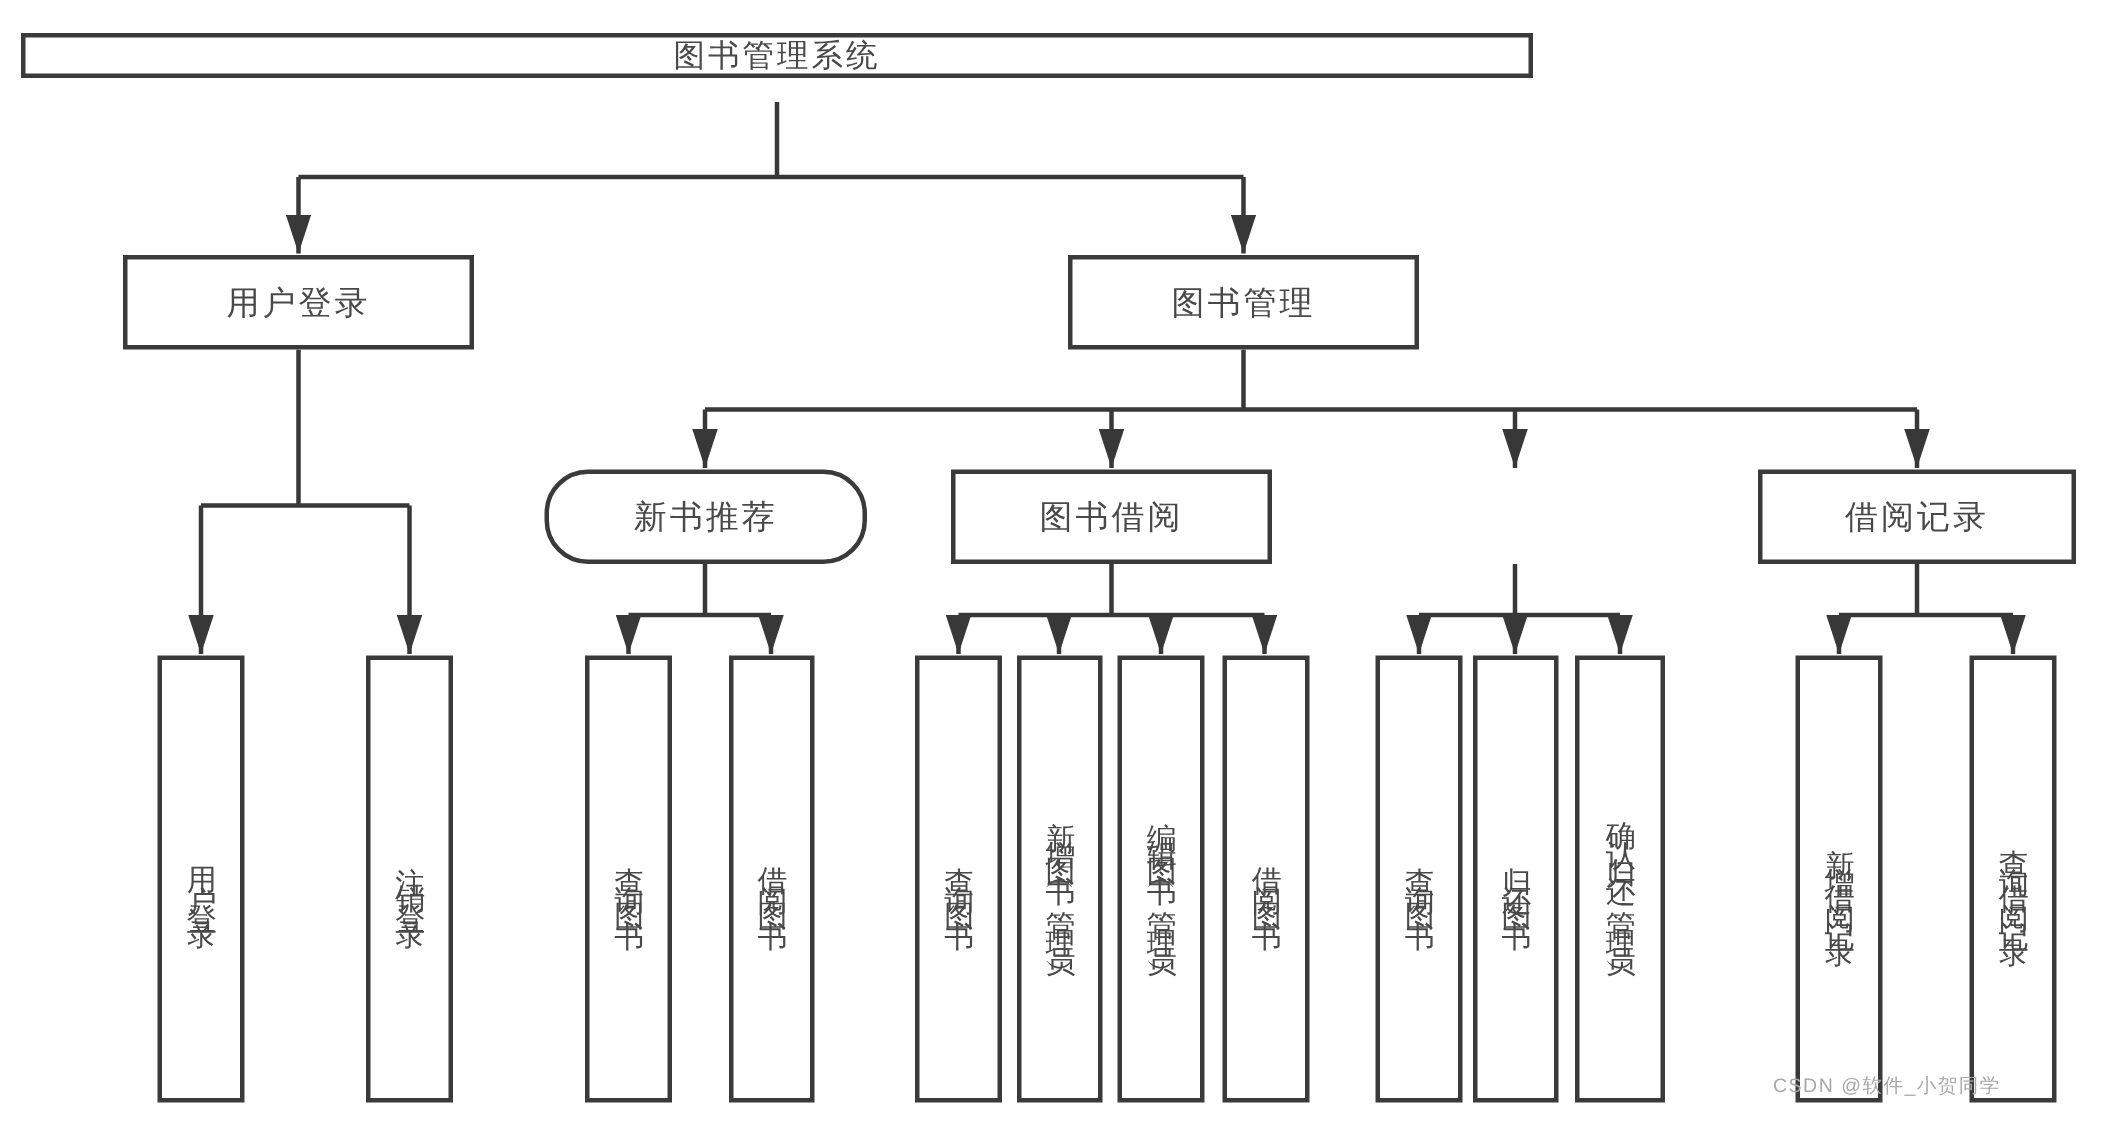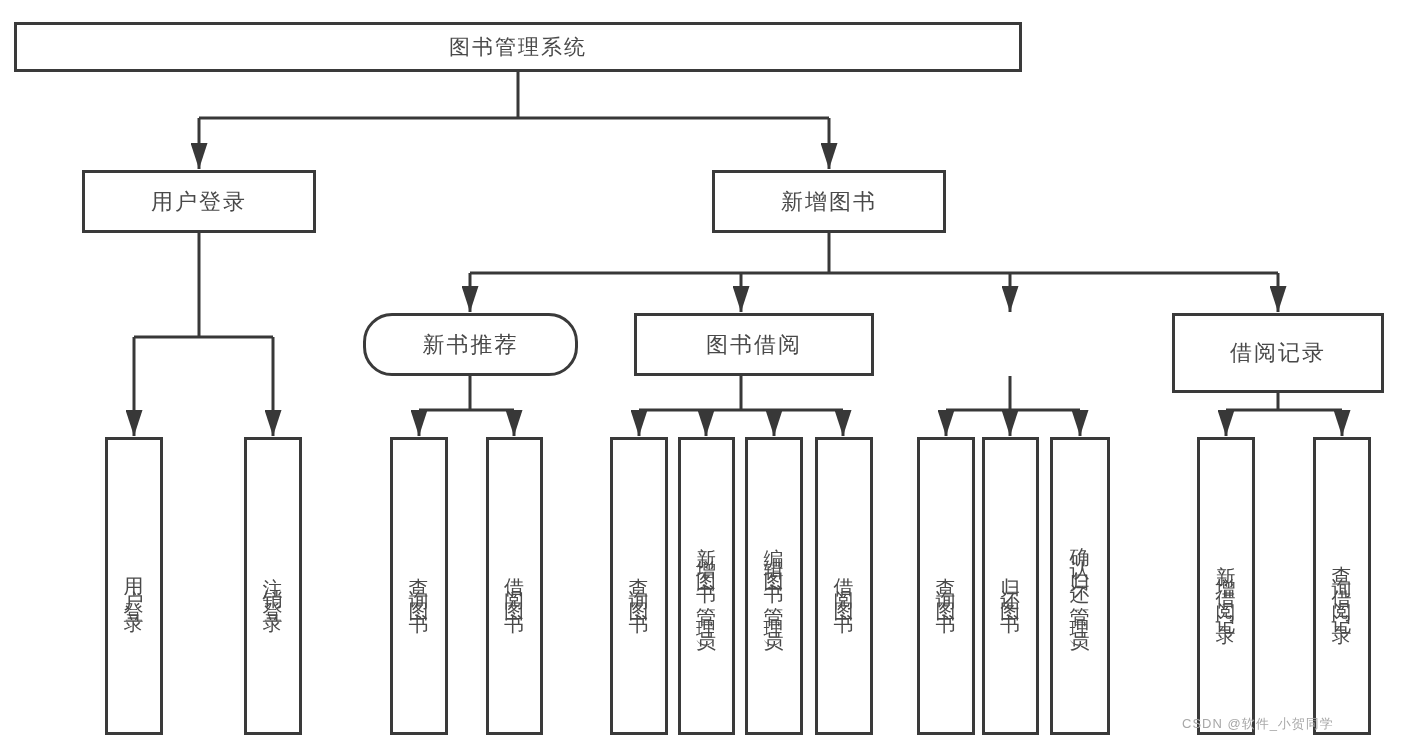--- a/index.html
+++ b/index.html
@@ -125,38 +125,38 @@
       <path class="ln" d="M1080,410 V436" marker-end="url(#ah)"></path>
     </g>
 
     <g>
       <path class="ln" d="M1278,376 V410 M1226,410 H1342"></path>
       <path class="ln" d="M1226,410 V436" marker-end="url(#ah)"></path>
       <path class="ln" d="M1342,410 V436" marker-end="url(#ah)"></path>
     </g>
   </svg>
 
-  <div class="node root" style="left:14px; top:22px; width:1008px; height:50px;">
+  <div class="node root" style="left:14px; top:22px; width:1008px; height:30px;">
     <span>图书管理系统</span>
   </div>
 
   <div class="node" style="left:82px; top:170px; width:234px; height:63px;">
     <span>用户登录</span>
   </div>
   <div class="node" style="left:712px; top:170px; width:234px; height:63px;">
-    <span>新增图书</span>
+    <span>图书管理</span>
   </div>
 
   <div class="node" style="left:363px; top:313px; width:215px; height:63px;border-radius:29px;">
     <span>新书推荐</span>
   </div>
-  <div class="node" style="left:634px; top:313px; width:240px; height:63px;">
+  <div class="node" style="left:634px; top:313px; width:214px; height:63px;">
     <span>图书借阅</span>
   </div>
-  <div class="node" style="left:1172px; top:313px; width:212px; height:80px;">
+  <div class="node" style="left:1172px; top:313px; width:212px; height:63px;">
     <span>借阅记录</span>
   </div>
 
   <div class="leaf" style="left:105px; width:58px;">
     <span class="vtext">用户登录</span>
   </div>
   <div class="leaf" style="left:244px; width:58px;">
     <span class="vtext">注销登录</span>
   </div>
 

